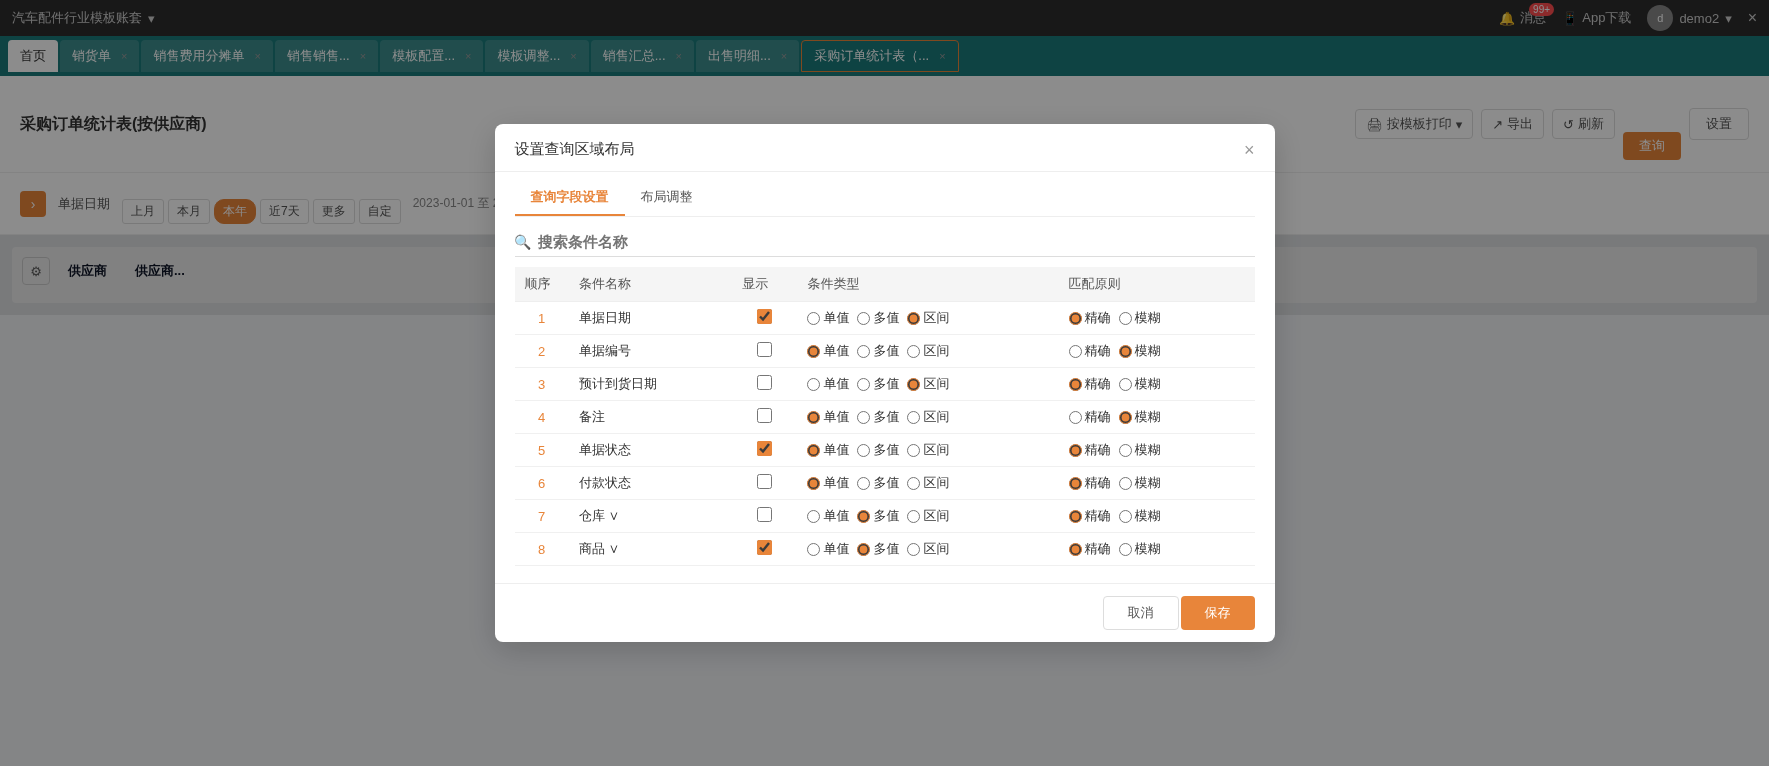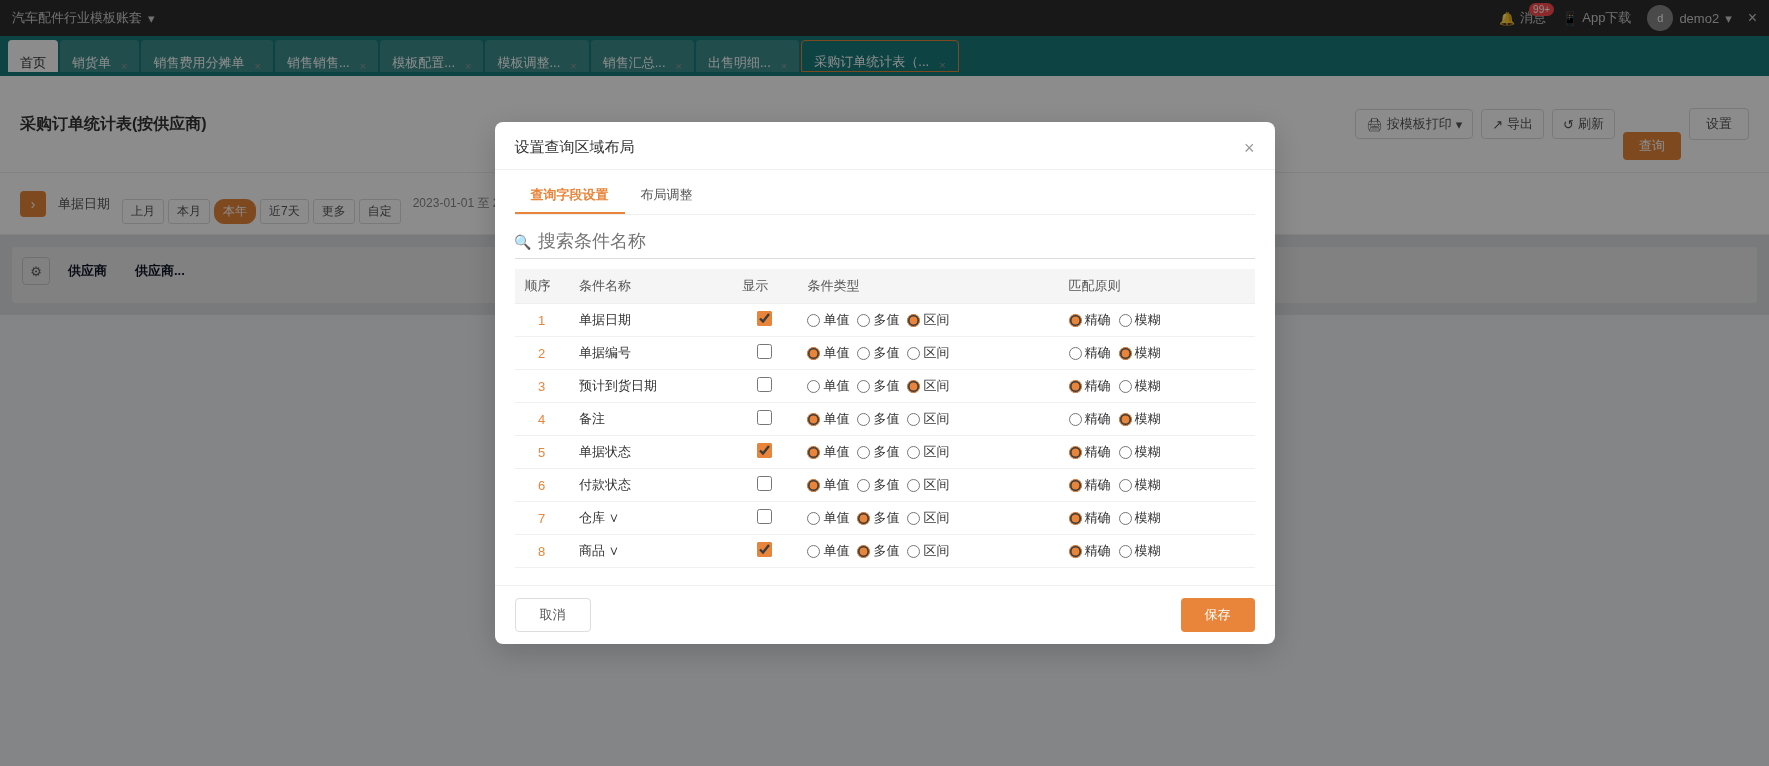--- a/index.html
+++ b/index.html
@@ -31,21 +31,21 @@
     .tab-bar {
       background: #1a7a7a;
       height: 40px;
       display: flex;
       align-items: center;
       padding: 0 8px;
       gap: 2px;
     }
     .tab-item {
       height: 32px; padding: 0 12px; border-radius: 4px 4px 0 0;
-      display: flex; align-items: flex-end; gap: 6px; font-size: 13px;
+      display: flex; align-items: center; gap: 6px; font-size: 13px;
       color: #fff; cursor: pointer; background: rgba(255,255,255,0.15);
     }
     .tab-item.active { background: #fff; color: #333; }
     .tab-item .tab-close { font-size: 11px; color: #999; margin-left: 4px; }
 
     
     .page-header {
       background: #fff; padding: 12px 20px;
       border-bottom: 1px solid #eee;
       display: flex; align-items: center; justify-content: space-between;
@@ -99,21 +99,21 @@
     .dialog-close { cursor: pointer; font-size: 18px; color: #999; line-height: 1; }
     .dialog-body { padding: 0 20px 16px; flex: 1; overflow: hidden; display: flex; flex-direction: column; }
 
     
     .dialog-tabs { display: flex; border-bottom: 1px solid #eee; margin-bottom: 16px; padding-top: 8px; }
     .dialog-tab { padding: 8px 16px; cursor: pointer; font-size: 13px; color: #555; border-bottom: 2px solid transparent; }
     .dialog-tab.active { color: #e8853a; border-bottom: 2px solid #e8853a; font-weight: bold; }
 
     
     .search-bar { display: flex; align-items: center; border-bottom: 1px solid #ddd; padding-bottom: 6px; margin-bottom: 10px; }
-    .search-bar input { border: none; outline: none; font-size: 18px; color: #14532d; width: 200px; background: transparent; }
+    .search-bar input { border: none; outline: none; font-size: 15px; color: #14532d; width: 200px; background: transparent; font-weight: bold; }
     .search-icon { color: #aaa; margin-right: 6px; font-size: 14px; }
 
     
     .field-table { width: 100%; border-collapse: collapse; }
     .field-table thead tr { background: #f5f5f5; }
     .field-table th { padding: 8px 10px; text-align: left; font-size: 13px; color: #555; font-weight: normal; border-bottom: 1px solid #eee; }
     .field-table td { padding: 7px 10px; font-size: 13px; color: #333; border-bottom: 1px solid #f0f0f0; vertical-align: middle; }
     .th-order { width: 50px; text-align: center; }
     .th-name { width: 150px; }
     .th-show { width: 60px; text-align: center; }
@@ -130,21 +130,21 @@
 
     
     .radio-group { display: flex; align-items: center; gap: 8px; }
     .radio-item { display: flex; align-items: center; gap: 3px; cursor: pointer; white-space: nowrap; }
     .radio-item input[type=radio] { accent-color: #e8853a; cursor: pointer; }
 
     
     .table-scroll-wrap { max-height: 300px; overflow-y: auto; }
 
     
-    .dialog-footer { padding: 12px 20px; border-top: 1px solid #eee; display: flex; justify-content: space-between; gap: 16px; }
+    .dialog-footer { padding: 12px 20px; border-top: 1px solid #eee; display: flex; justify-content: flex-end; gap: 2px; }
     .btn-cancel { padding: 7px 24px; border: 1px solid #ddd; background: #fff; border-radius: 4px; cursor: pointer; font-size: 13px; color: #555; }
     .btn-save { padding: 7px 24px; background: #e8853a; color: #fff; border: none; border-radius: 4px; cursor: pointer; font-size: 13px; }
 
     
     .table-scroll-wrap::-webkit-scrollbar { width: 6px; }
     .table-scroll-wrap::-webkit-scrollbar-track { background: #f1f1f1; }
     .table-scroll-wrap::-webkit-scrollbar-thumb { background: #ccc; border-radius: 3px; }
   </style>
 </head>
 <body>

